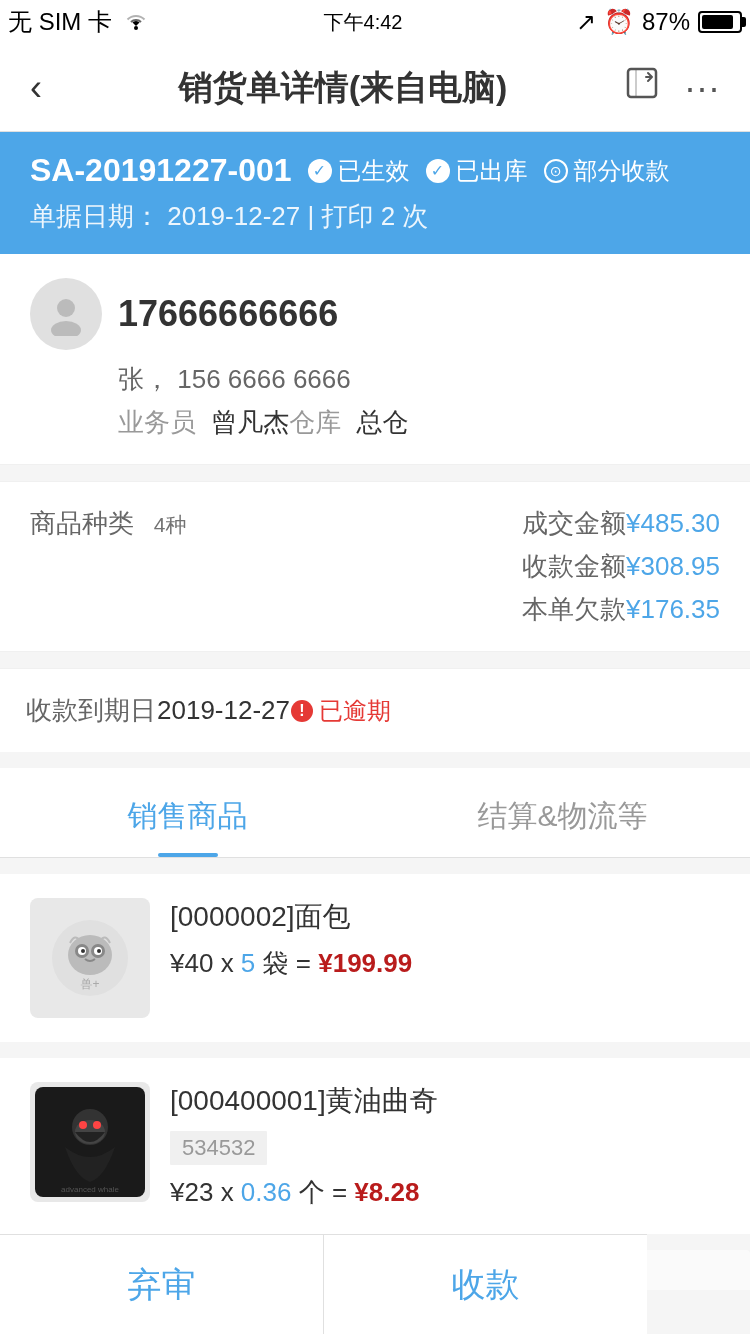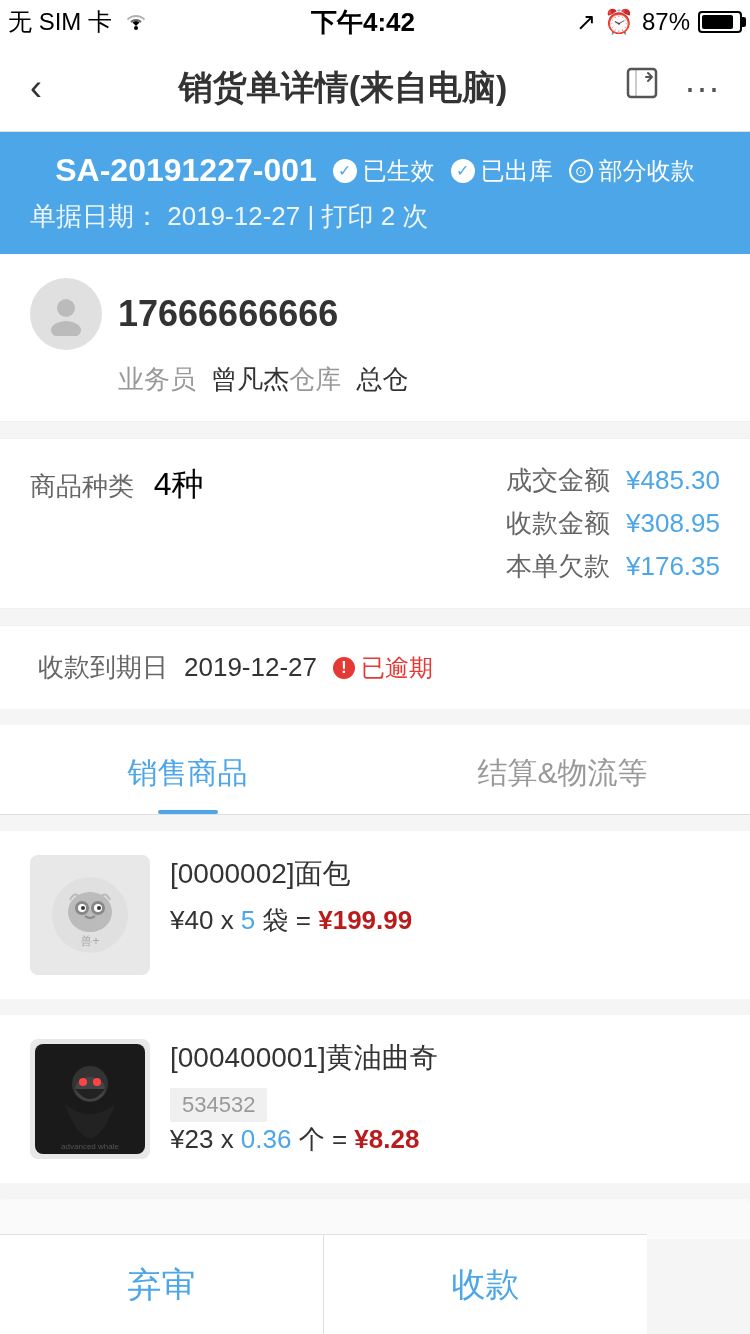--- a/index.html
+++ b/index.html
@@ -18,21 +18,21 @@
       height: 44px;
       background: #fff;
       display: flex;
       align-items: center;
       justify-content: space-between;
       padding: 0 8px;
       font-size: 24px;
       font-weight: 500;
     }
     .status-left { display: flex; align-items: center; gap: 10px; }
-    .status-center { font-size: 26px; font-weight: 700; }
+    .status-center { font-size: 20px; font-weight: 400; }
     .status-right { display: flex; align-items: center; gap: 8px; font-size: 24px; }
     .battery-icon {
       width: 44px; height: 22px; border: 2px solid #000; border-radius: 4px;
       position: relative; display: inline-flex; align-items: center; padding: 2px;
     }
     .battery-icon::after {
       content: ''; position: absolute; right: -6px; top: 50%; transform: translateY(-50%);
       width: 4px; height: 10px; background: #000; border-radius: 0 2px 2px 0;
     }
     .battery-fill {
@@ -76,21 +76,20 @@
     
     .order-header {
       background: #4da6e8;
       padding: 20px 30px;
     }
     .order-header-top {
       display: flex;
       align-items: center;
       gap: 16px;
       margin-bottom: 10px;
-      justify-content: center;
     }
     .order-id {
       font-size: 32px;
       font-weight: 700;
       color: #fff;
     }
     .status-tag {
       display: flex;
       align-items: center;
       gap: 6px;
@@ -178,48 +177,48 @@
       justify-content: space-between;
       align-items: flex-start;
     }
     .summary-left { }
     .summary-types {
       font-size: 26px;
       color: #666;
       text-align: right;
     }
     .types-value {
-      font-size: 32px;
-      color: #000000;
+      font-size: 21px;
+      color: #737373;
       font-weight: 500;
     }
     .summary-right {
       display: flex;
       flex-direction: column;
       align-items: flex-end;
       gap: 8px;
     }
     .amount-row {
       display: flex;
       align-items: center;
-      gap: 16px;
+      gap: 0;
       font-size: 26px;
     }
     .amount-label { color: #666; }
     .amount-value { color: #4da6e8; font-weight: 500; }
 
     
     .overdue-section {
       background: #fff;
-      padding: 24px 38px;
+      padding: 24px 26px;
       margin-top: 16px;
       border-top: 1px solid #f0f0f0;
       display: flex;
       align-items: center;
-      gap: 16px;
+      gap: 1px;
       font-size: 26px;
     }
     .overdue-label { color: #666; }
     .overdue-date { color: #333; }
     .overdue-badge {
       display: flex;
       align-items: center;
       gap: 6px;
       color: #e53935;
       font-size: 24px;
@@ -301,20 +300,21 @@
       margin-bottom: 10px;
       font-weight: 500;
     }
     .product-batch {
       display: inline-block;
       background: #f0f0f0;
       color: #999;
       font-size: 22px;
       padding: 4px 12px;
       border-radius: 1px;
+      margin-bottom: 10px;
     }
     .product-price {
       font-size: 26px;
       color: #333;
     }
     .price-qty { color: #4da6e8; }
     .price-total { color: #b91c1c; font-weight: 600; }
 
     
     .bottom-bar {
@@ -409,20 +409,24 @@
 <div class="customer-section">
   <div class="customer-row">
     <div class="avatar">
       <svg width="44" height="44" viewBox="0 0 44 44" fill="none">
         <circle cx="22" cy="16" r="9" fill="#bbb"></circle>
         <ellipse cx="22" cy="38" rx="15" ry="9" fill="#bbb"></ellipse>
       </svg>
     </div>
     <span class="customer-name">17666666666</span>
   </div>
+  <div class="customer-detail">
+    <span>张，</span>
+    <span>156 6666 6666</span>
+  </div>
   <div class="customer-meta">
     <div>
       <span class="meta-label">业务员</span>
       <span class="meta-value" style="margin-left:8px;">曾凡杰</span>
     </div>
     <div>
       <span class="meta-label">仓库</span>
       <span class="meta-value" style="margin-left:8px;text-align:right;">总仓</span>
     </div>
   </div>

